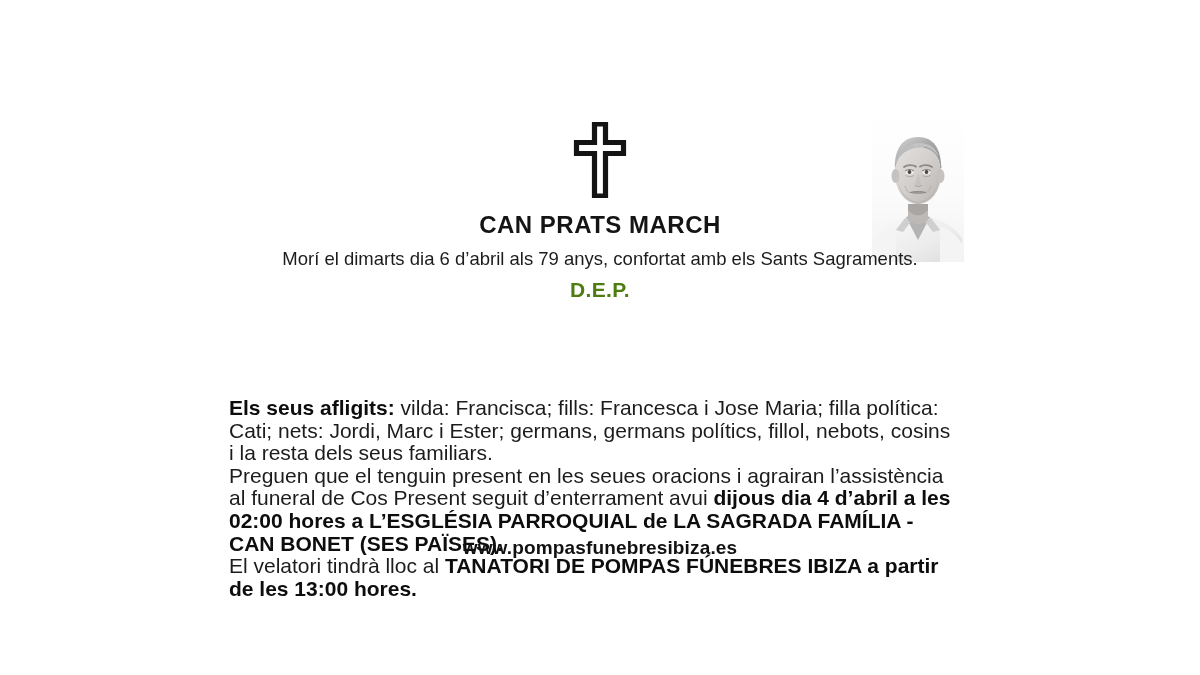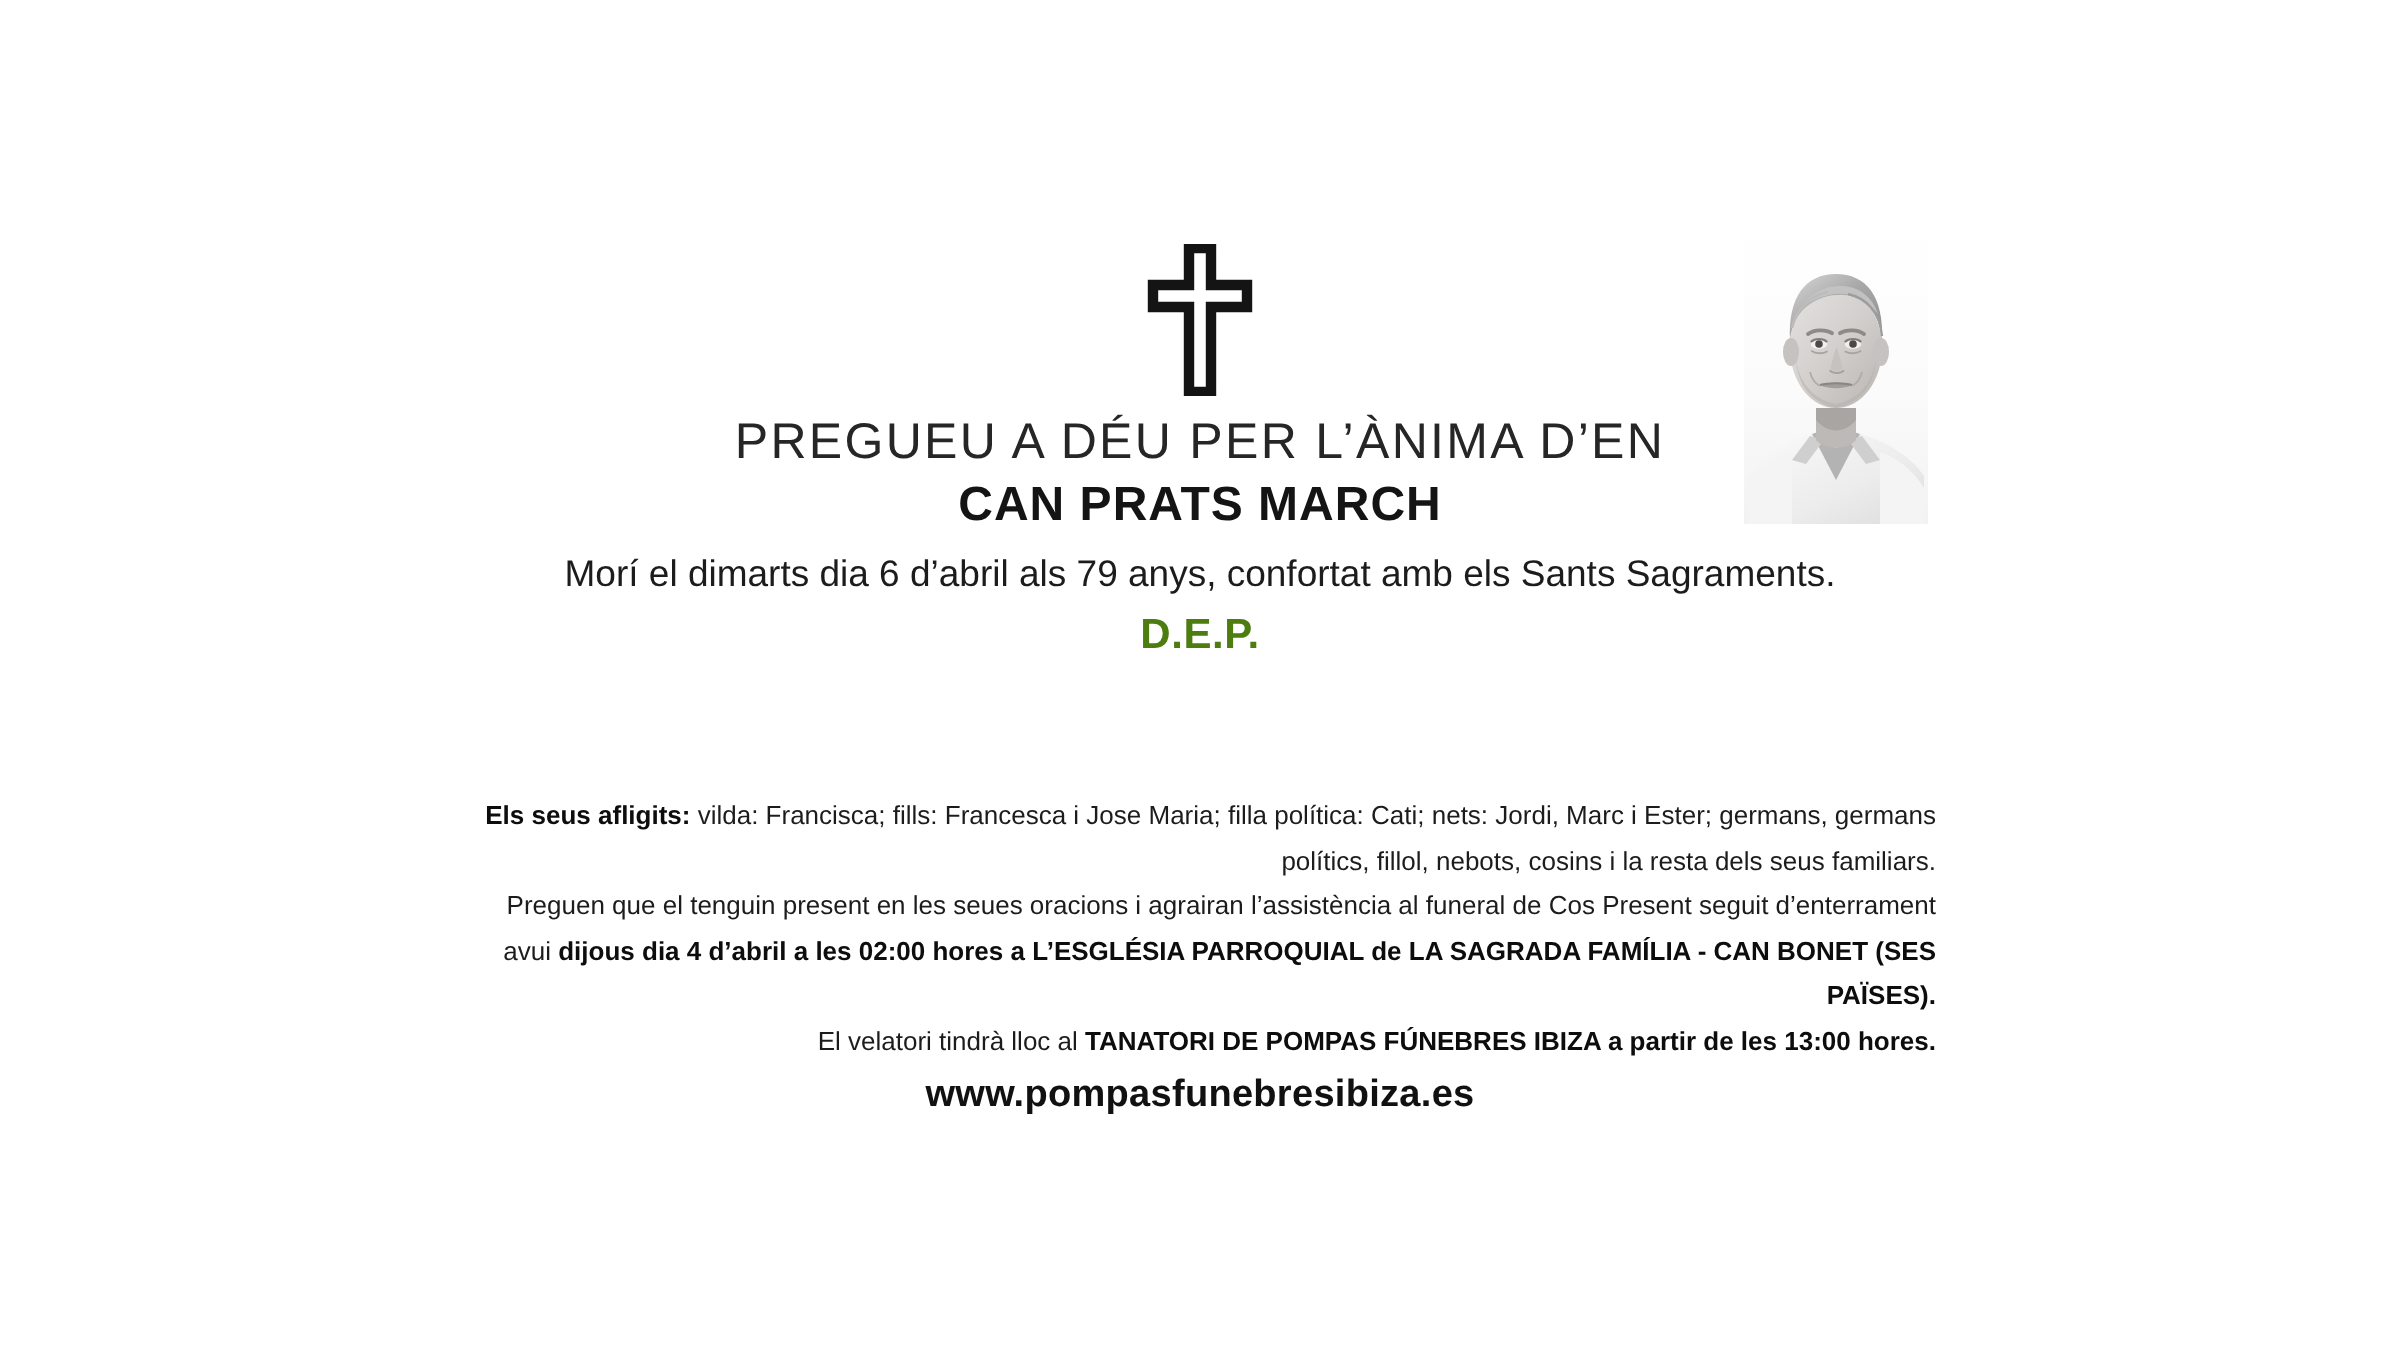--- a/index.html
+++ b/index.html
@@ -97,28 +97,28 @@
     font-size: 21px;
     font-weight: 700;
     letter-spacing: 0.3px;
     line-height: 1.1;
     color: #4d7c0f;
   }
 
   
   .body-block {
     position: absolute;
-    left: 241px;
+    left: 229px;
     top: 397px;
     width: 727px;
-    font-size: 13px;
+    font-size: 21px;
     font-weight: 400;
     line-height: 22.6px;
     color: #1c1c1c;
-    text-align: right;
+    text-align: left;
   }
   .body-block b { font-weight: 700; color: #0d0d0d; }
   .body-block .seg { display: inline; }
 
   
   .website {
     position: absolute;
     left: 0;
     top: 537px;
     width: 1200px;
@@ -209,21 +209,20 @@
       <path d="M38 80.5 C42 78.8 50 78.8 54 80.5 C50 82.6 42 82.6 38 80.5 Z" fill="#a19d9a"></path>
       <path d="M38 80.5 C42 79.4 50 79.4 54 80.5" stroke="#8a8683" stroke-width="1" fill="none"></path>
 
       <path d="M26 68 C27 80 33 89 46 92 C59 89 65 80 66 68 C64 80 57 88 46 90 C35 88 28 80 26 68 Z" fill="#b4b0ad" opacity="0.55"></path>
       <path d="M33 74 C34 78 36 80 38 81" stroke="#b0acaa" stroke-width="0.9" fill="none"></path>
       <path d="M59 74 C58 78 56 80 54 81" stroke="#b0acaa" stroke-width="0.9" fill="none"></path>
     </svg>
   </div>
 
   <div class="head">
-    <div class="prayer-line">PREGUEU A DÉU PER L’ÀNIMA D’EN</div>
     <div class="house-name">CAN PRATS MARCH</div>
     <div class="death-line">Morí el dimarts dia 6 d’abril als 79 anys, confortat amb els Sants Sagraments.</div>
     <div class="dep">D.E.P.</div>
   </div>
 
   <div class="body-block">
     <b class="seg">Els seus afligits:</b><span class="seg"> vilda: Francisca; fills: Francesca i Jose Maria; filla política: Cati; nets: Jordi, Marc i Ester; germans, germans polítics, fillol, nebots, cosins i la resta dels seus familiars.</span><br>
     <span class="seg">Preguen que el tenguin present en les seues oracions i agrairan l’assistència al funeral de Cos Present seguit d’enterrament avui </span><b class="seg">dijous dia 4 d’abril a les 02:00 hores a</b>
     <b class="seg">L’ESGLÉSIA PARROQUIAL de LA SAGRADA FAMÍLIA - CAN BONET (SES PAÏSES).</b><br>
     <span class="seg">El velatori tindrà lloc al </span><b class="seg">TANATORI DE POMPAS FÚNEBRES IBIZA a partir de les 13:00 hores.</b>

